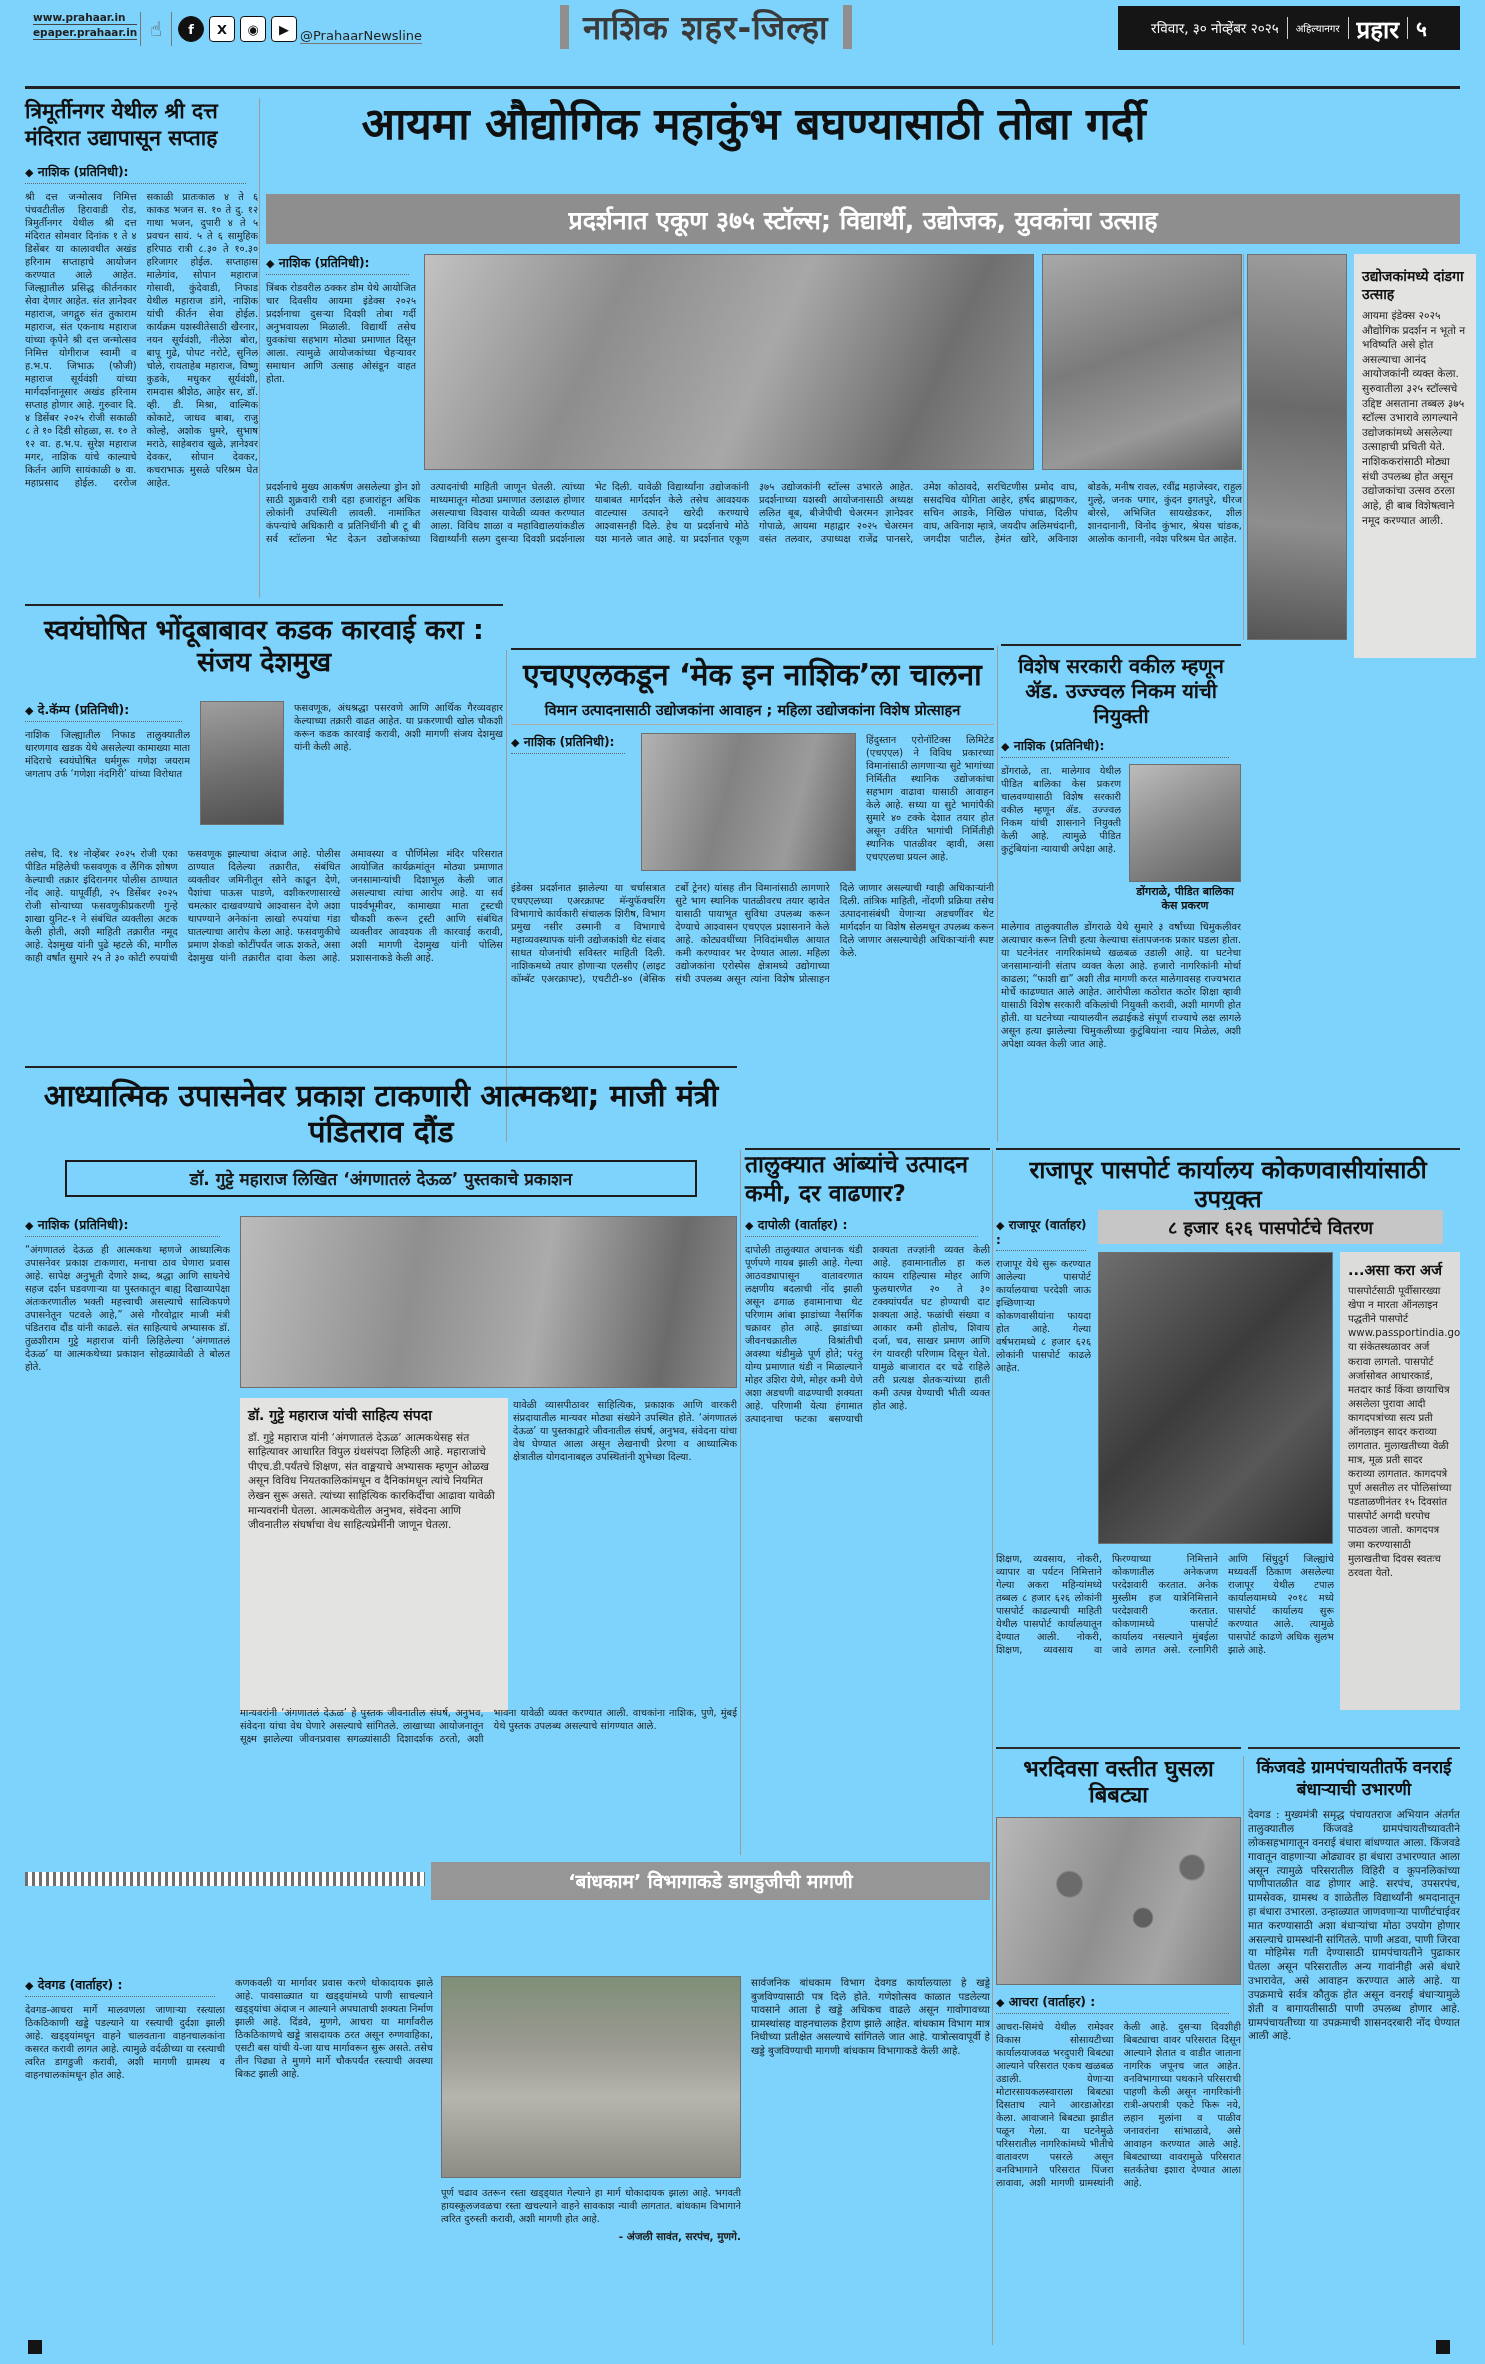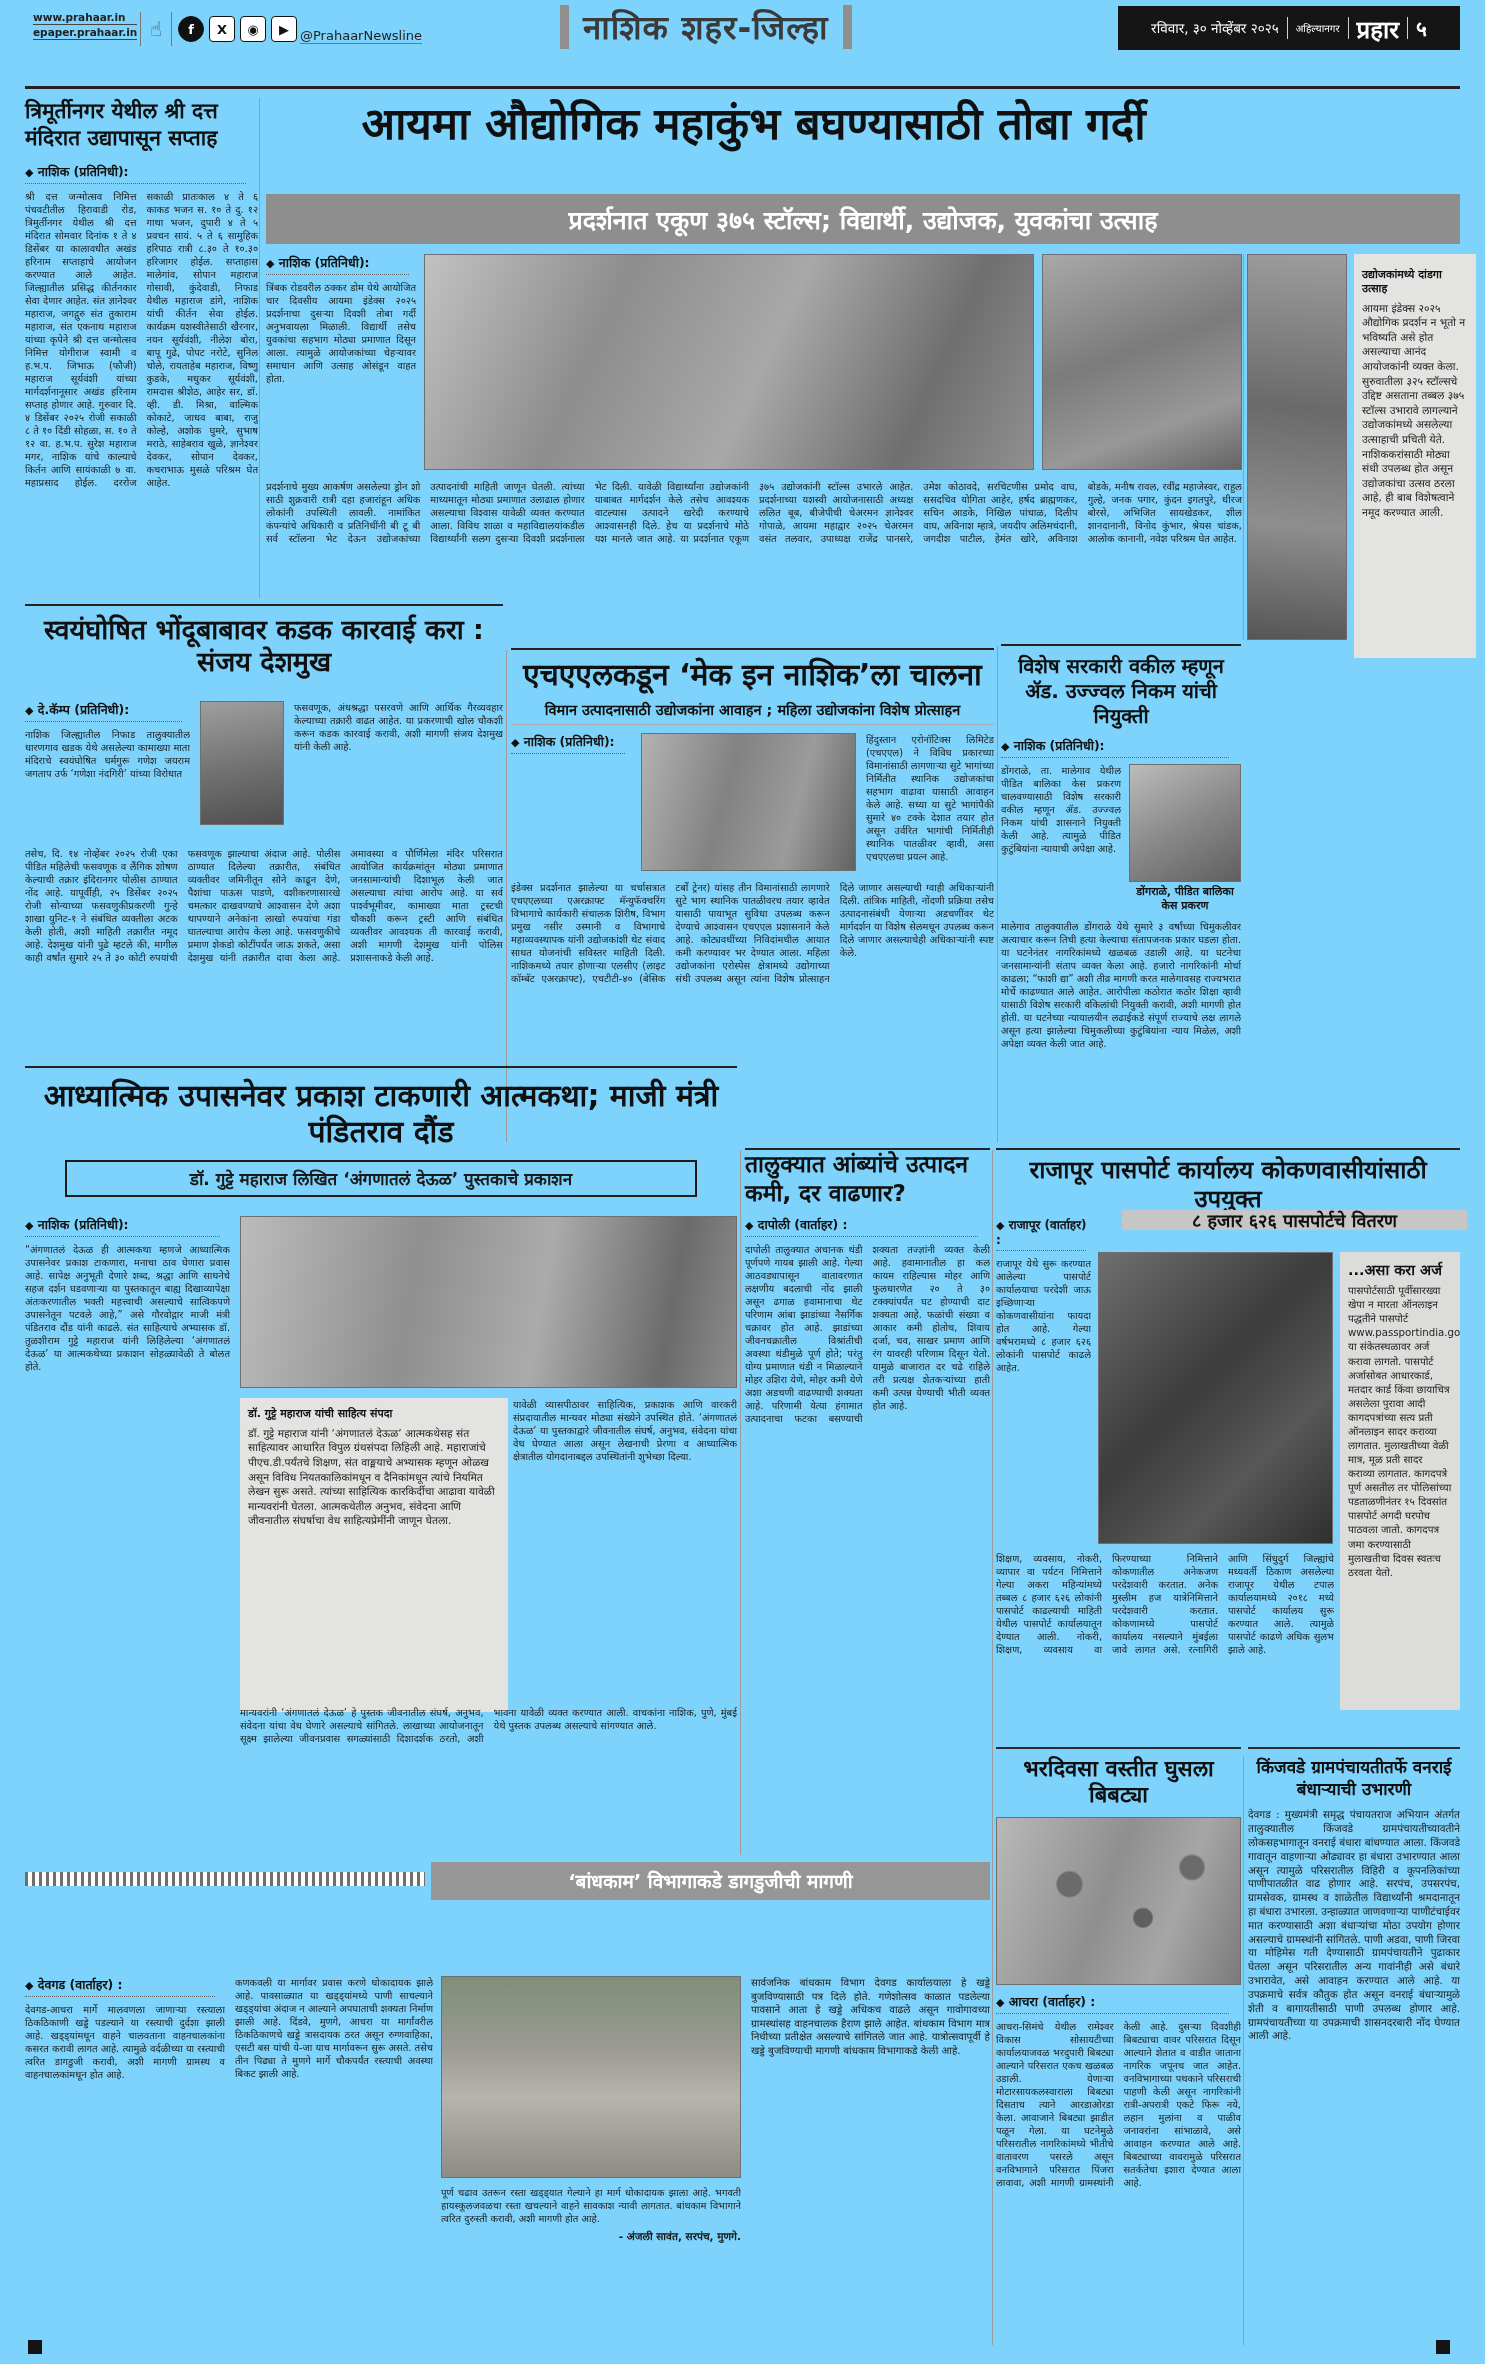--- a/index.html
+++ b/index.html
@@ -14,21 +14,21 @@
   .c6{column-count:6;column-gap:10px;}
   .byline{font-size:12.5px;font-weight:700;color:#111;white-space:nowrap;}
   .bl-d{font-size:11px;}
   .bl-rule{border-bottom:1.5px dotted #666;margin:3px 0 6px 0;width:95%;}
   .vr{position:absolute;width:1px;background:#9c9c9c;}
   .hr{position:absolute;height:2px;background:#2b2b2b;}
   .photo{position:absolute;background:linear-gradient(125deg,#b9b9b9 0%,#8c8c8c 35%,#a5a5a5 65%,#767676 100%);
          box-shadow:inset 0 0 0 1px #6f6f6f;}
   .band{color:#fff;font-weight:700;background:#8e8e8e;display:flex;align-items:center;justify-content:center;}
   .graybox{background:#e3e3e1;padding:9px 8px;overflow:hidden;}
-  .graybox .gb-title{font-weight:700;font-size:11px;line-height:1.25;color:#111;margin-bottom:5px;}
+  .graybox .gb-title{font-weight:700;font-size:14px;line-height:1.25;color:#111;margin-bottom:5px;}
   .graybox .gb-body{font-size:10.6px;line-height:1.38;text-align:left;color:#222;}
   
   .m-url{font-size:10.5px;font-weight:700;line-height:1.35;color:#222;border-bottom:1px solid #444;}
   .soc{width:24px;height:24px;border:1.5px solid #111;border-radius:4px;display:flex;align-items:center;
        justify-content:center;font-size:13px;font-weight:700;color:#111;background:#fff;}
   .soc.fill{background:#111;color:#fff;border-radius:50%;}
   .m-bar{width:9px;height:44px;background:#8f8f8f;}
   .blackbar{background:#151515;color:#fff;display:flex;align-items:center;justify-content:center;gap:8px;}
   .bb-sep{width:1px;height:22px;background:#cfcfcf;}
   .kicker-box{border:2.5px solid #1b1b1b;font-weight:700;text-align:center;}
@@ -196,21 +196,21 @@
   <div class="vr" style="left:992px;top:1150px;height:1195px;"></div>
 
   <div class="abs" style="left:996px;top:1148px;width:464px;height:594px;border-top:2px solid #222;padding-top:6px;box-sizing:border-box;">
     <div class="hl center" style="font-size:24px;line-height:1.2;">राजापूर पासपोर्ट कार्यालय कोकणवासीयांसाठी उपयुक्त</div>
     <div class="abs" style="left:0;top:66px;width:95px;height:330px;overflow:hidden;">
       <div class="byline" style="white-space:normal;font-size:12px;"><span class="bl-d">◆</span>
         <span>राजापूर (वार्ताहर) :</span></div>
       <div class="bl-rule"></div>
       <div class="body">राजापूर येथे सुरू करण्यात आलेल्या पासपोर्ट कार्यालयाचा परदेशी जाऊ इच्छिणाऱ्या कोकणवासीयांना फायदा होत आहे. गेल्या वर्षभरामध्ये ८ हजार ६२६ लोकांनी पासपोर्ट काढले आहेत.</div>
     </div>
-    <div class="abs" style="left:102px;top:60px;width:345px;height:20px;background:#c6c6c6;display:flex;align-items:center;justify-content:center;margin-left:24px;">
+    <div class="abs" style="left:102px;top:60px;width:345px;height:34px;background:#c6c6c6;display:flex;align-items:center;justify-content:center;">
       <span class="hl" style="font-size:18px;">८ हजार ६२६ पासपोर्टचे वितरण</span>
     </div>
     <div class="photo" style="left:102px;top:102px;width:235px;height:292px;background:linear-gradient(135deg,#6f6f6f,#3c3c3c 45%,#585858 70%,#2e2e2e);"></div>
     <div class="abs graybox" style="left:344px;top:102px;width:104px;height:440px;background:#dcdcda;">
       <div class="gb-title" style="font-size:14.5px;">...असा करा अर्ज</div>
       <div class="gb-body" style="font-size:10.2px;">पासपोर्टसाठी पूर्वीसारख्या खेपा न मारता ऑनलाइन पद्धतीने पासपोर्ट www.passportindia.gov.in या संकेतस्थळावर अर्ज करावा लागतो. पासपोर्ट अर्जासोबत आधारकार्ड, मतदार कार्ड किंवा छायाचित्र असलेला पुरावा आदी कागदपत्रांच्या सत्य प्रती ऑनलाइन सादर कराव्या लागतात. मुलाखतीच्या वेळी मात्र, मूळ प्रती सादर कराव्या लागतात. कागदपत्रे पूर्ण असतील तर पोलिसांच्या पडताळणीनंतर १५ दिवसांत पासपोर्ट अगदी घरपोच पाठवला जातो. कागदपत्र जमा करण्यासाठी मुलाखतीचा दिवस स्वतःच ठरवता येतो.</div>
     </div>
     <div class="body c3" style="position:absolute;left:0;top:402px;width:338px;height:182px;">शिक्षण, व्यवसाय, नोकरी, व्यापार वा पर्यटन निमित्ताने गेल्या अकरा महिन्यांमध्ये तब्बल ८ हजार ६२६ लोकांनी पासपोर्ट काढल्याची माहिती येथील पासपोर्ट कार्यालयातून देण्यात आली. नोकरी, शिक्षण, व्यवसाय वा फिरण्याच्या निमित्ताने कोकणातील अनेकजण परदेशवारी करतात. अनेक मुस्लीम हज यात्रेनिमित्ताने परदेशवारी करतात. कोकणामध्ये पासपोर्ट कार्यालय नसल्याने मुंबईला जावे लागत असे. रत्नागिरी आणि सिंधुदुर्ग जिल्ह्यांचे मध्यवर्ती ठिकाण असलेल्या राजापूर येथील टपाल कार्यालयामध्ये २०१८ मध्ये पासपोर्ट कार्यालय सुरू करण्यात आले. त्यामुळे पासपोर्ट काढणे अधिक सुलभ झाले आहे.</div>
   </div>
 

